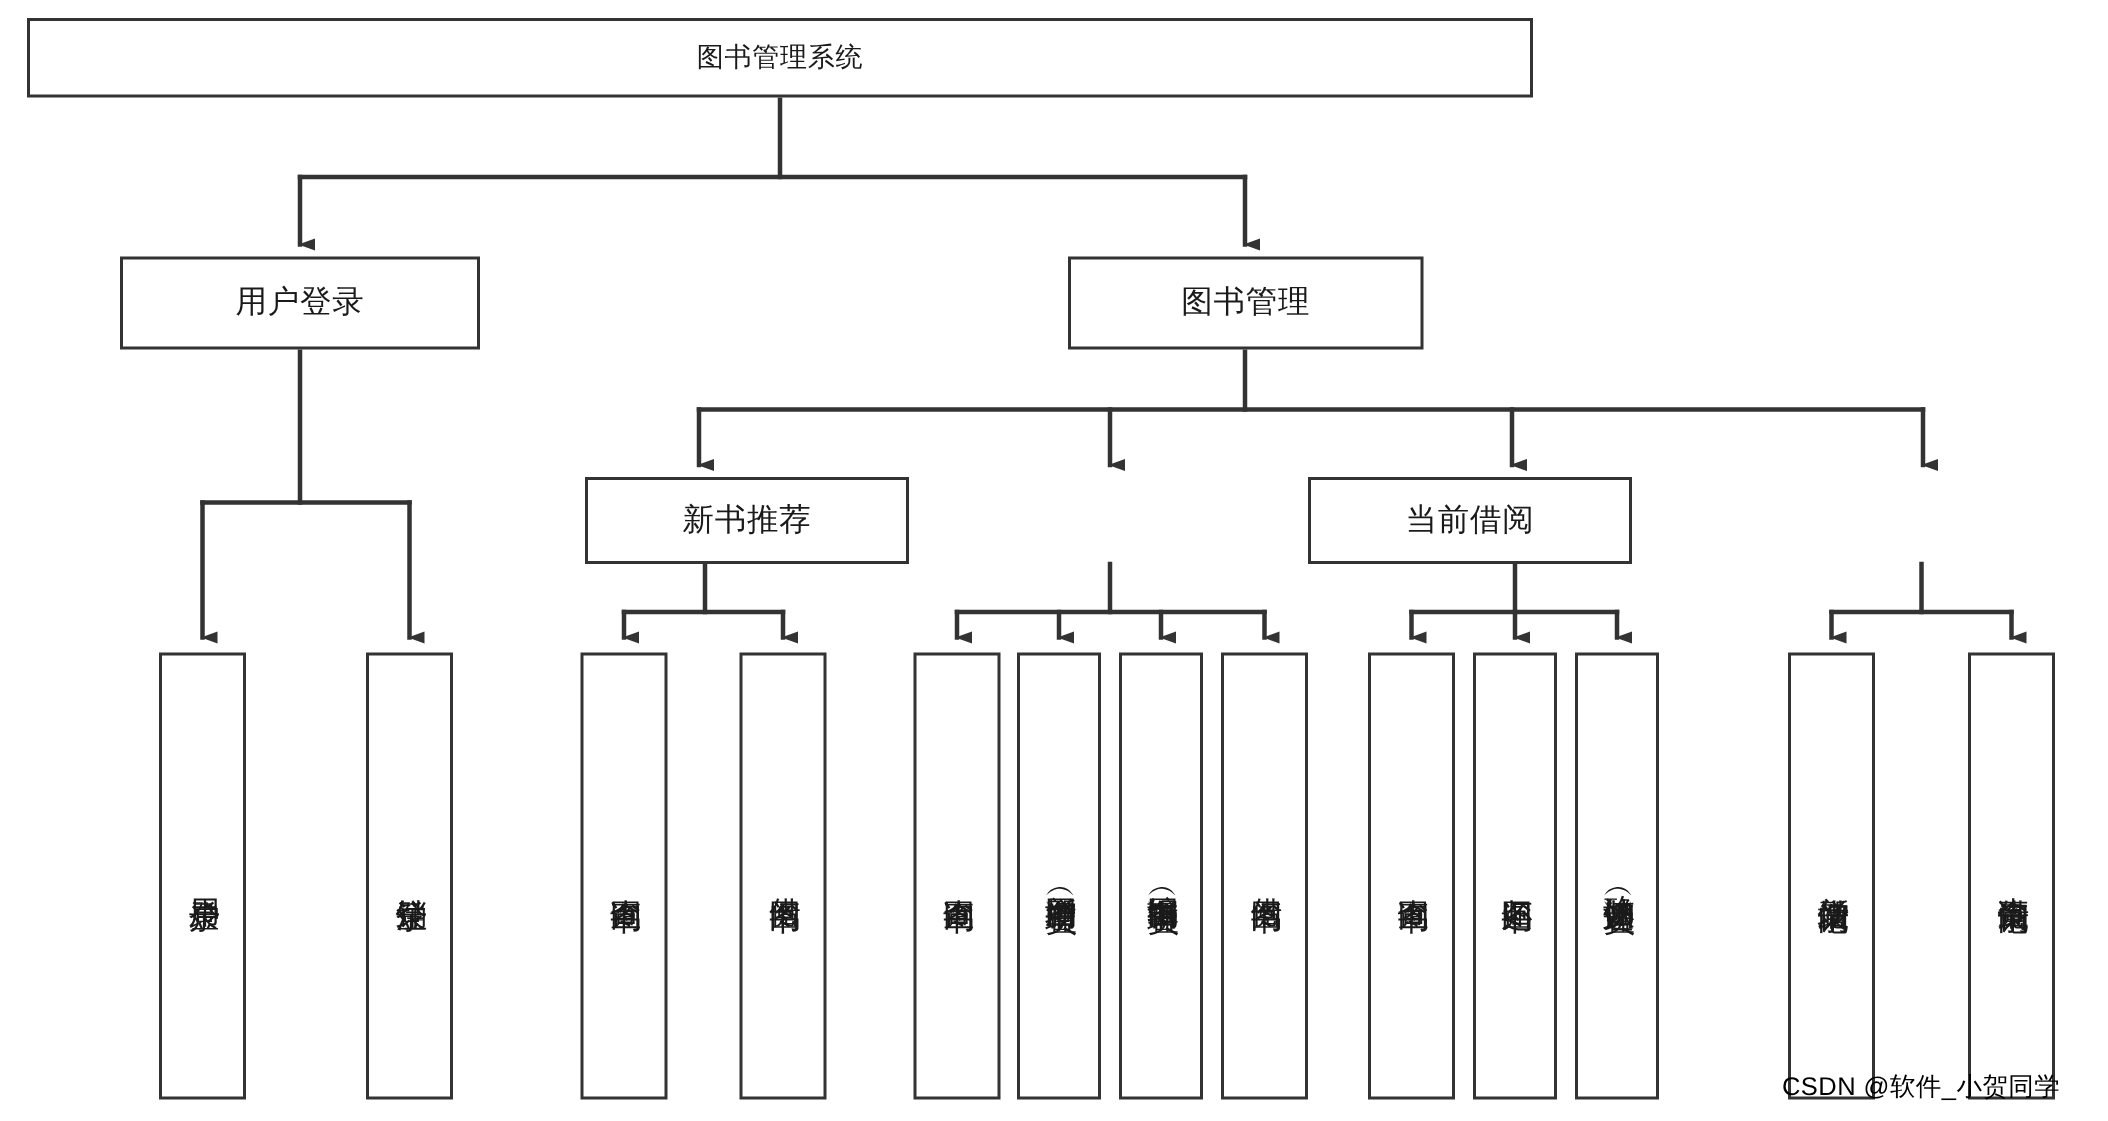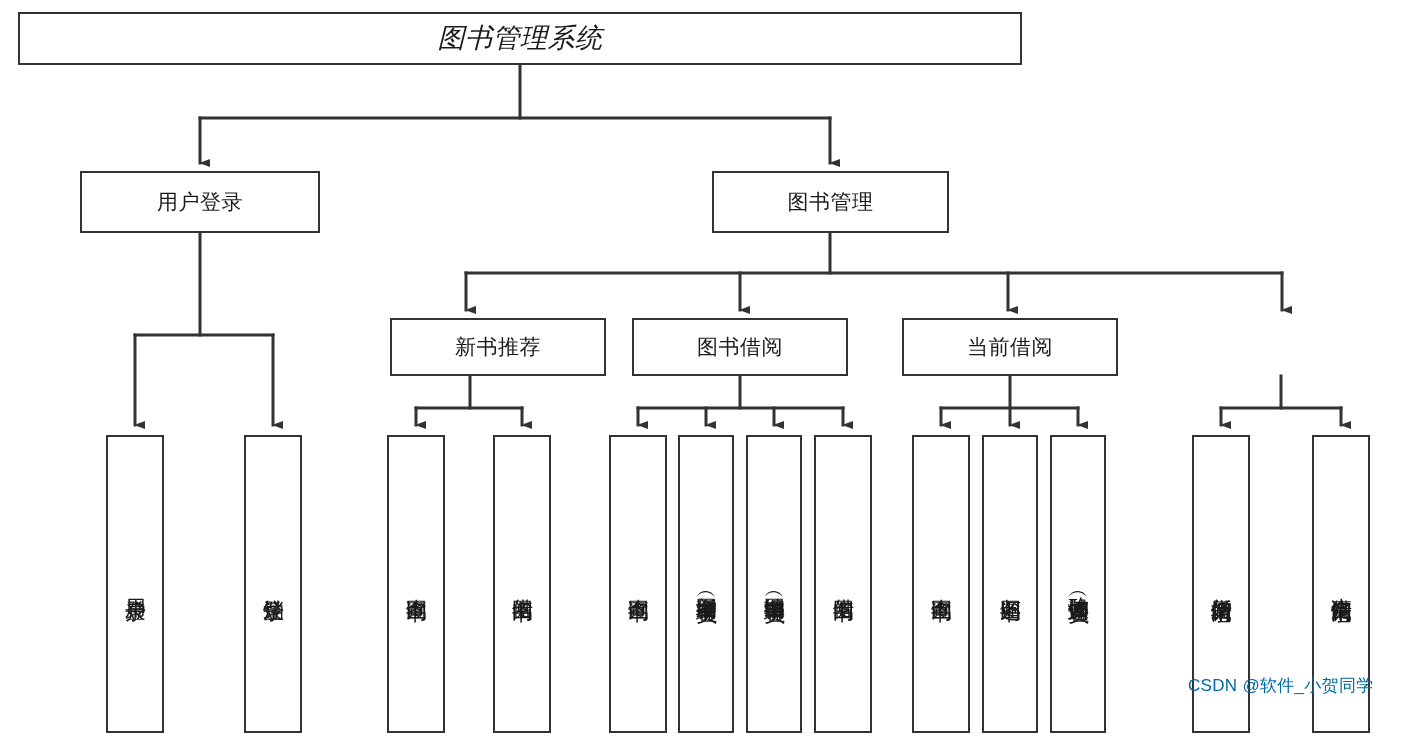--- a/index.html
+++ b/index.html
@@ -36,39 +36,38 @@
     color: #1a1a1a;
     z-index: 2;
   }
   .node-h {
     font-size: 21px;
     line-height: 1.15;
     letter-spacing: 0.5px;
     white-space: nowrap;
   }
   .node-root {
-    font-size: 27px;
-    font-style: italic;
+    font-size: 18px;
   }
   .node-v {
     writing-mode: vertical-rl;
     text-orientation: upright;
     font-size: 21px;
     line-height: 1.18;
     letter-spacing: 1px;
     padding: 6px 0;
     text-align: center;
     word-break: break-all;
   }
   .watermark {
     position: absolute;
     left: 1188px;
-    top: 674px;
+    top: 713px;
     font-size: 17px;
-    color: #0369a1;
+    color: #000000;
     white-space: nowrap;
     z-index: 5;
     letter-spacing: 0.3px;
   }
 </style>
 </head>
 <body>
 
 <div id="diagram-root">
 
@@ -123,23 +122,22 @@
   </svg>
 
   <div class="node node-h node-root" style="left:18px; top:12px; width:1004px; height:53px;">图书管理系统</div>
 
   <div class="node node-h" style="left:80px; top:171px; width:240px; height:62px;">用户登录</div>
 
   <div class="node node-h" style="left:712px; top:171px; width:237px; height:62px;">图书管理</div>
 
   <div class="node node-h" style="left:362px; top:318px; width:216px; height:58px;margin-left:28px;">新书推荐</div>
 
-  <div class="node node-h" style="left:632px; top:318px; width:216px; height:58px;">图书借阅</div>
 
-  <div class="node node-h" style="left:902px; top:318px; width:216px; height:58px;">当前借阅</div>
+  <div class="node node-h" style="left:872px; top:318px; width:216px; height:58px;">当前借阅</div>
 
 
   <div class="node node-v" style="left:106px; top:435px; width:58px; height:298px;">用户登录</div>
 
   <div class="node node-v" style="left:244px; top:435px; width:58px; height:298px;">注销登录</div>
 
   <div class="node node-v" style="left:387px; top:435px; width:58px; height:298px;">查询图书</div>
 
   <div class="node node-v" style="left:493px; top:435px; width:58px; height:298px;">借阅图书</div>
 

